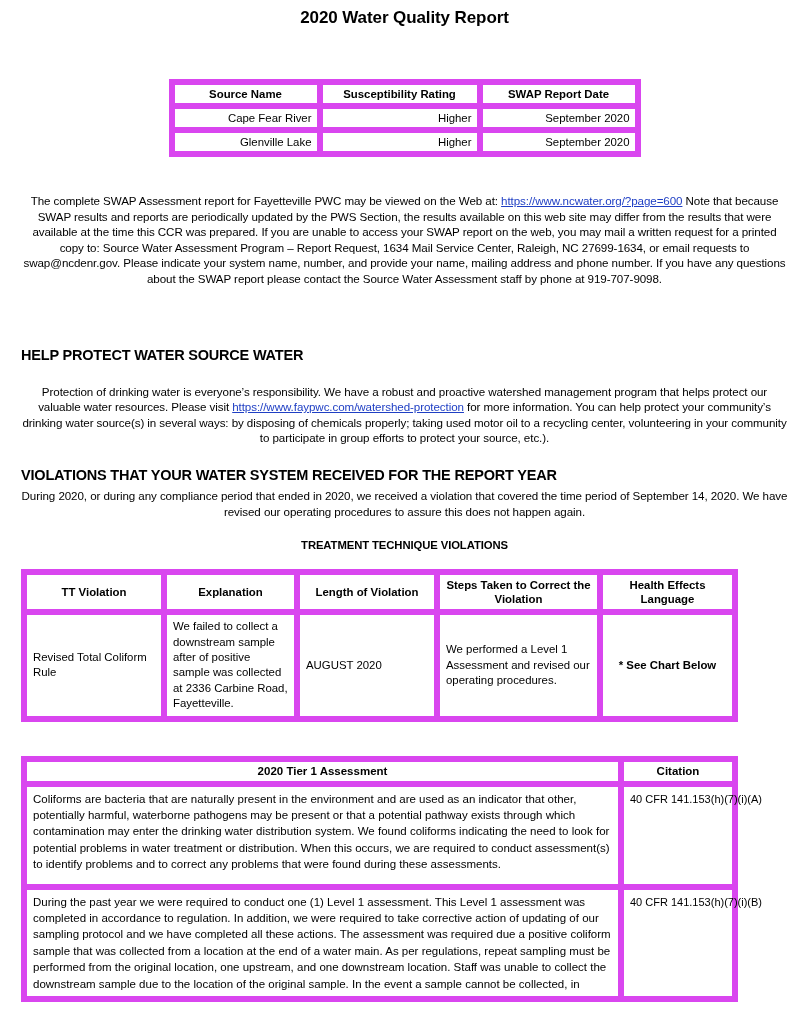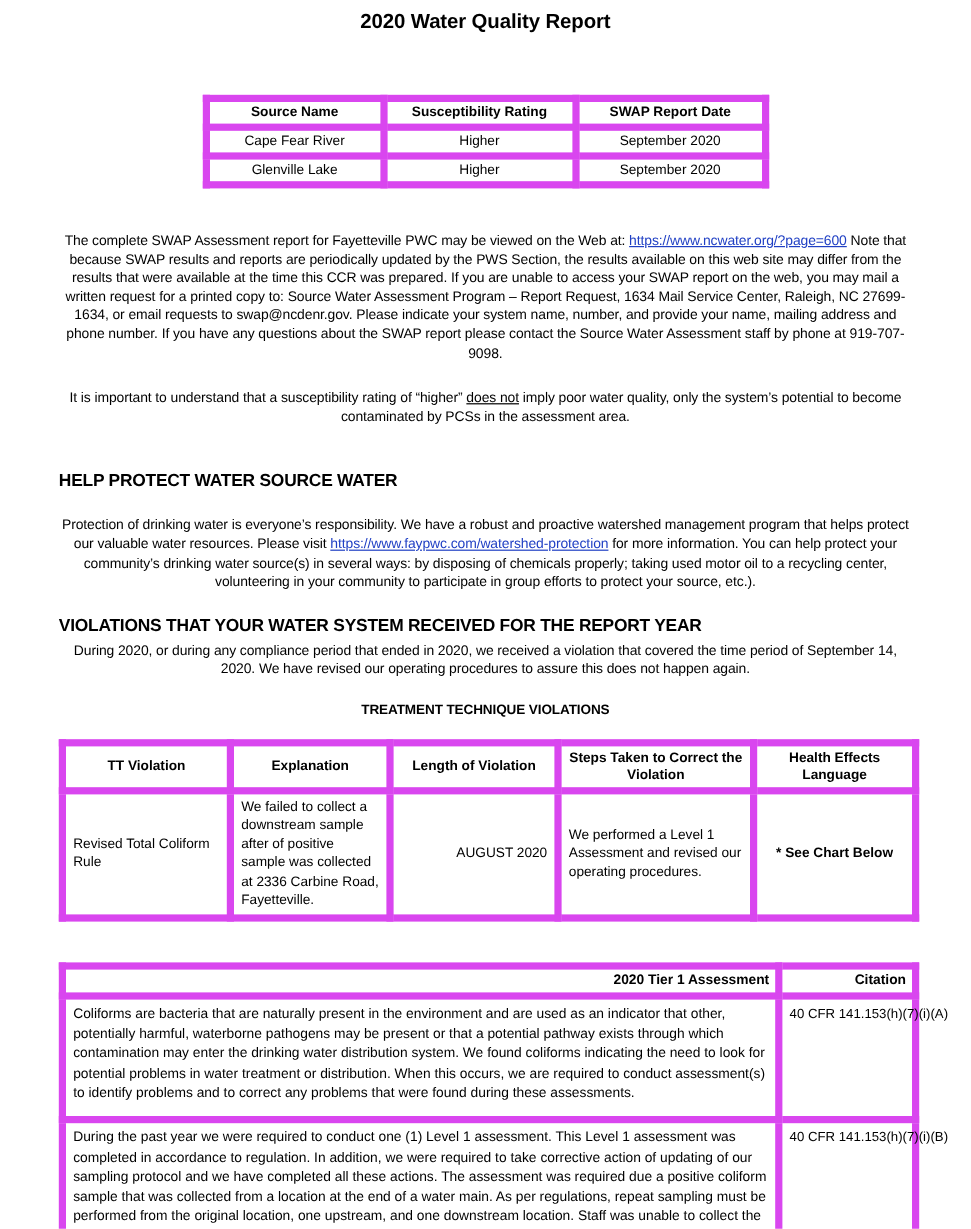--- a/index.html
+++ b/index.html
@@ -12,21 +12,21 @@
     width: 809px;
     height: 1024px;
     font-family: "Liberation Sans", sans-serif;
     color: #000000;
     position: relative;
     overflow: hidden;
   }
   .page {
     width: 809px;
     height: 1024px;
-    padding: 0 49px;
+    padding: 0 21px;
     position: relative;
   }
 
   
   .doc-title {
     text-align: center;
     font-size: 17px;
     font-weight: bold;
     letter-spacing: -0.1px;
     margin: 0;
@@ -89,21 +89,21 @@
     margin: 0 auto;
     font-size: 11.4px;
   }
   .tbl-sources th {
     font-weight: bold;
     text-align: center;
     height: 20px;
     line-height: 14px;
   }
   .tbl-sources td {
-    text-align: center;
+    text-align: right;
     height: 20px;
     line-height: 14px;
   }
 
   
   .tbl-tt {
     width: 711px;
     font-size: 11.4px;
   }
   .tbl-tt th {
@@ -112,31 +112,31 @@
     vertical-align: middle;
     line-height: 14px;
     height: 32px;
     padding: 3px 4px;
   }
   .tbl-tt td {
     line-height: 15.4px;
     vertical-align: middle;
     padding: 4px 6px;
   }
-  .tbl-tt td.c { text-align: right; }
+  .tbl-tt td.c { text-align: left; }
   .tbl-tt td.b { text-align: center; font-weight: bold; }
 
   
   .tbl-tier {
     width: 711px;
     font-size: 11.5px;
   }
   .tbl-tier th {
     font-weight: bold;
-    text-align: right;
+    text-align: center;
     height: 24px;
     line-height: 15px;
   }
   .tbl-tier td {
     vertical-align: top;
     line-height: 16.4px;
     padding: 4px 6px;
   }
   .tbl-tier td.cite {
     white-space: nowrap;
@@ -172,21 +172,20 @@
         <td>Higher</td>
         <td>September 2020</td>
       </tr>
     </tbody>
   </table>
 
   <div style="height:36px"></div>
   <p class="body-text"><span>The complete SWAP Assessment report for Fayetteville PWC may be viewed on the Web at: </span><a class="link" href="#">https://www.ncwater.org/?page=600</a><span> Note that because SWAP results and reports are periodically updated by the PWS Section, the results available on this web site may differ from the results that were available at the time this CCR was prepared.  If you are unable to access your SWAP report on the web, you may mail a written request for a printed copy to:  Source Water Assessment Program – Report Request, 1634 Mail Service Center, Raleigh, NC 27699-1634, or email requests to swap@ncdenr.gov.  Please indicate your system name, number, and provide your name, mailing address and phone number.  If you have any questions about the SWAP report please contact the Source Water Assessment staff by phone at 919-707-9098.</span></p>
 
   <div style="height:22px"></div>
-  <p class="body-text"><span>It is important to understand that a susceptibility rating of “higher” </span><span class="u">does not</span><span> imply poor water quality, only the system’s potential to become contaminated by PCSs in the assessment area.</span></p>
 
   <div style="height:38px"></div>
   <h2 class="h-section-lg">HELP PROTECT WATER SOURCE WATER</h2>
 
   <div style="height:20px"></div>
   <p class="body-text"><span>Protection of drinking water is everyone’s responsibility.  We have a robust and proactive watershed management program that helps protect our valuable water resources. Please visit </span><a class="link" href="#">https://www.faypwc.com/watershed-protection</a><span> for more information. You can help protect your community’s drinking water source(s) in several ways: by disposing of chemicals properly; taking used motor oil to a recycling center, volunteering in your community to participate in group efforts to protect your source, etc.).</span></p>
 
   <div style="height:21px"></div>
   <h2 class="h-section-lg">VIOLATIONS THAT YOUR WATER SYSTEM RECEIVED FOR THE REPORT YEAR</h2>
 

